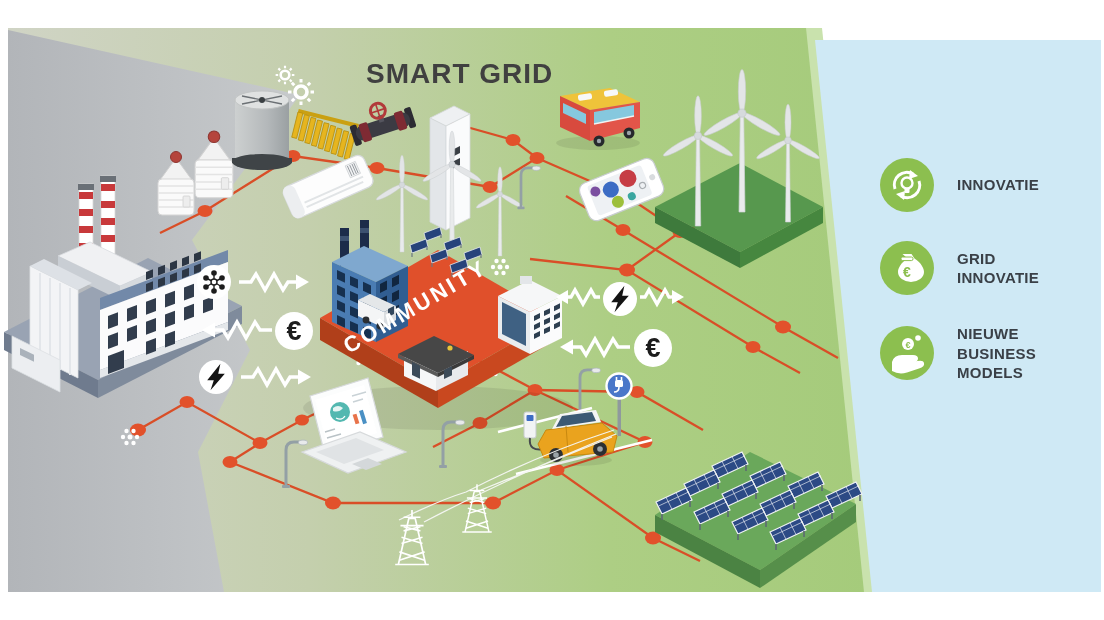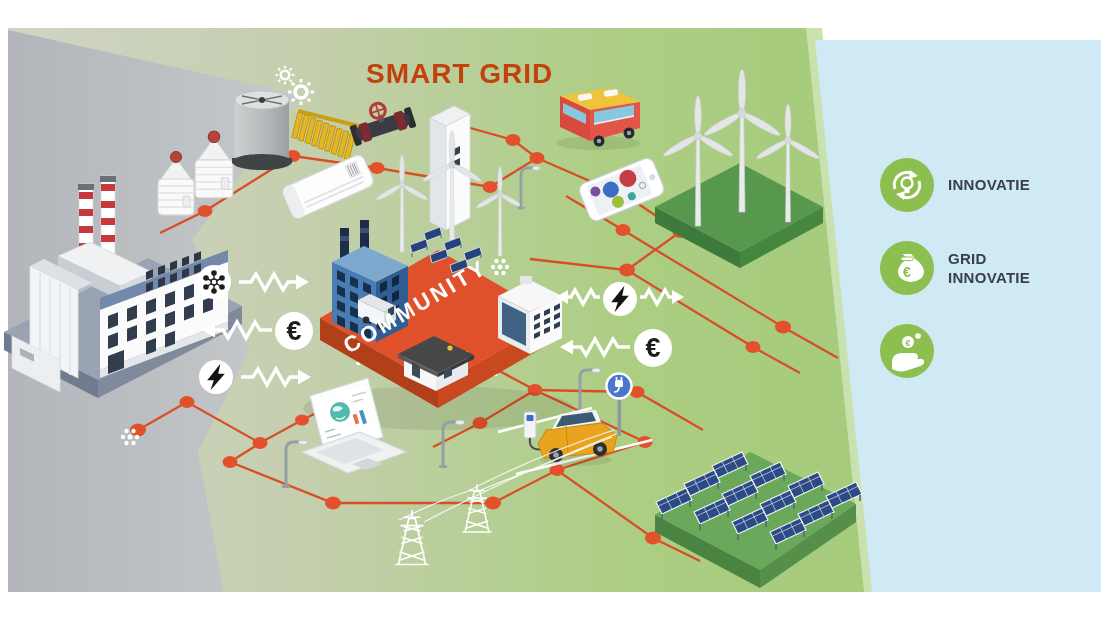--- a/index.html
+++ b/index.html
@@ -1,25 +1,25 @@
 <!DOCTYPE html>
 <html><head>
 <meta charset="utf-8">
 <style>
   html,body{margin:0;padding:0;background:#ffffff;}
   .stage{position:relative;width:1104px;height:620px;background:#ffffff;overflow:hidden;
          font-family:"Liberation Sans", sans-serif;}
   .art{position:absolute;left:0;top:0;}
   .title{position:absolute;left:366px;top:58px;font-size:28px;font-weight:bold;
-         color:#c2410c;letter-spacing:1px;white-space:nowrap;}
+         color:#404040;letter-spacing:1px;white-space:nowrap;}
   .legend{position:absolute;left:880px;top:158px;width:224px;}
   .legend-item{display:flex;align-items:center;gap:14px;margin-bottom:29px;}
   .legend-icon{flex:0 0 54px;width:54px;height:54px;}
   .legend-label{font-size:15px;font-weight:bold;color:#3a4047;line-height:1.3;
-                letter-spacing:0.3px;}
+                letter-spacing:0.3px;margin-left:9px;}
   .legend-label span{display:block;}
 </style>
 </head>
 <body>
 
 <div class="stage">
 
 <svg class="art" width="1104" height="620" viewBox="0 0 1104 620">
   <defs>
     <linearGradient id="greenGrad" x1="0" y1="0" x2="1" y2="0">
@@ -564,17 +564,21 @@
   </div>
 
   <div class="legend-item">
     <svg class="legend-icon" viewBox="-27 -27 54 54">
       <circle r="27" fill="#8cbf4f"></circle>
       <path d="M-15,9 q2,-7 10,-7 l 11,0 q5,0 5,3.5 q0,3 -4,3.5 q9,-3 10,1 q1,3.5 -5,5.5 l -12,4 q-8,2.5 -15,-1.5 z" fill="#ffffff"></path>
       <circle cx="1" cy="-9" r="6" fill="#ffffff"></circle>
       <text x="1" y="-5.5" text-anchor="middle" font-size="9" font-weight="bold" fill="#8cbf4f" font-family="Liberation Sans, sans-serif">€</text>
       <circle cx="11" cy="-15" r="2.8" fill="#ffffff"></circle>
     </svg>
+    <div class="legend-label">
+      <span>NIEUWE</span>
+      <span>BUSINESS MODELS</span>
+    </div>
   </div>
 
 
 </div>
 </div>
 
 </body></html>

